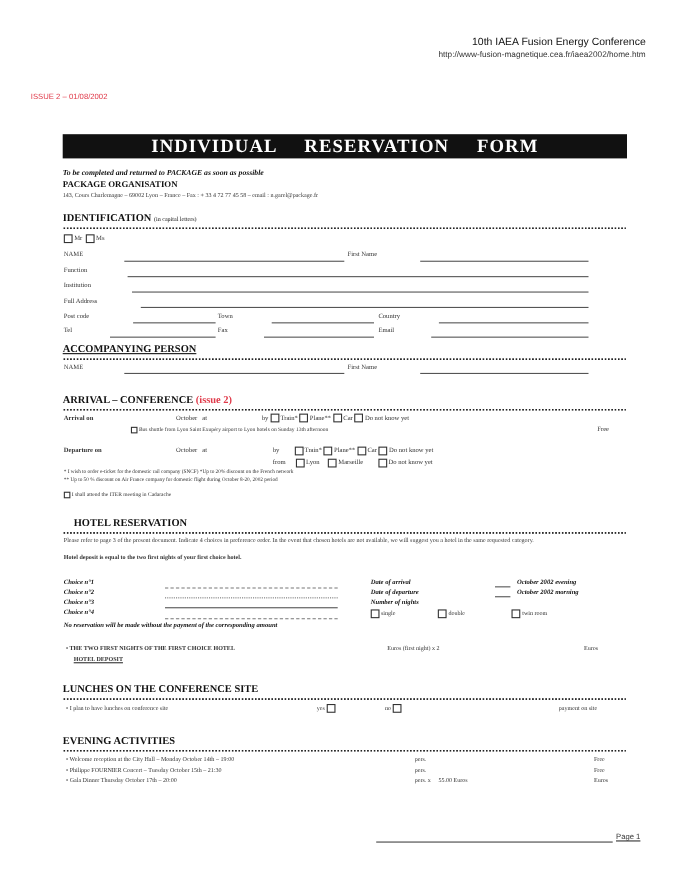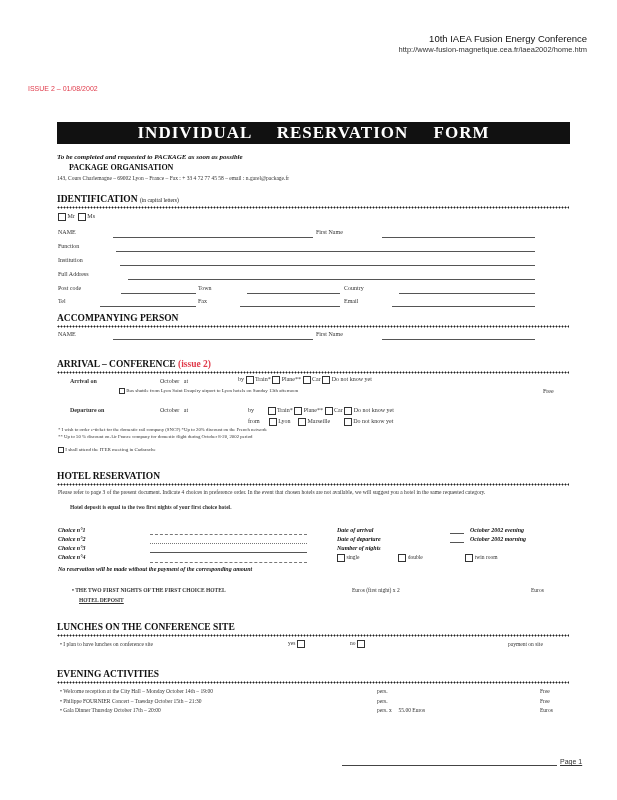--- a/index.html
+++ b/index.html
@@ -12,35 +12,35 @@
   .titlebar { left: 57px; top: 122px; width: 513px; height: 22px; background: #111; color: #fff; font-weight: bold; font-size: 17px; text-align: center; line-height: 22px; letter-spacing: 1px; word-spacing: 20px; }
   .small { font-size: 6px; color: #333; }
   .it { font-style: italic; font-weight: bold; font-size: 7px; }
   .sec { font-weight: bold; font-size: 9.5px; }
   .sec .sub { font-weight: normal; font-size: 5.5px; }
   .dots { left: 57px; width: 512px; height: 3px; background-image: radial-gradient(circle, #222 0.9px, transparent 1.1px); background-size: 3px 3px; }
   .lbl { font-size: 6px; color: #333; }
   .line { height: 0; border-bottom: 1px solid #555; }
   .cb { display: inline-block; width: 8px; height: 8px; border: 1px solid #333; vertical-align: middle; background:#fff; }
   .red { color: #e03a4a; }
-  .bold { font-weight: bold; margin-left: 12px; }
+  .bold { font-weight: bold; }
 </style>
 </head>
 <body>
 
 <div class="abs hdr">
   <div class="l">10th IAEA Fusion Energy Conference</div>
   <div class="url">http://www-fusion-magnetique.cea.fr/iaea2002/home.htm</div>
 </div>
 
 <div class="abs issue">ISSUE 2 – 01/08/2002</div>
 
 <div class="abs titlebar">INDIVIDUAL RESERVATION FORM</div>
 
-<div class="abs it" style="left:57px;top:153px;">To be completed and requested to PACKAGE as soon as possible</div>
+<div class="abs it" style="left:57px;top:153px;">To be completed and returned to PACKAGE as soon as possible</div>
 <div class="abs bold" style="left:57px;top:163px;font-size:8px;">PACKAGE ORGANISATION</div>
 <div class="abs small" style="left:57px;top:175px;font-size:5.5px;">143, Cours Charlemagne – 69002 Lyon – France – Fax : + 33 4 72 77 45 58 – email : n.garel@package.fr</div>
 
 <div class="abs sec" style="left:57px;top:194px;"><span>IDENTIFICATION</span> <span class="sub">(in capital letters)</span></div>
 <div class="abs dots" style="top:206px;"></div>
 <div class="abs lbl" style="left:58px;top:213px;">
   <span class="cb"></span> <span>Mr</span>
   &nbsp;<span class="cb"></span> <span>Ms</span>
 </div>
 <div class="abs lbl" style="left:58px;top:229px;">NAME</div>
@@ -59,21 +59,21 @@
 <div class="abs line" style="left:247px;top:293px;width:93px;"></div>
 <div class="abs lbl" style="left:344px;top:285px;">Country</div>
 <div class="abs line" style="left:399px;top:293px;width:136px;"></div>
 <div class="abs lbl" style="left:58px;top:298px;">Tel</div>
 <div class="abs line" style="left:100px;top:306px;width:96px;"></div>
 <div class="abs lbl" style="left:198px;top:298px;">Fax</div>
 <div class="abs line" style="left:240px;top:306px;width:100px;"></div>
 <div class="abs lbl" style="left:344px;top:298px;">Email</div>
 <div class="abs line" style="left:392px;top:306px;width:143px;"></div>
 
-<div class="abs sec" style="left:57px;top:313px;">ACCOMPANYING PERSON</div>
+<div class="abs sec" style="left:57px;top:313px;text-decoration:underline;">ACCOMPANYING PERSON</div>
 <div class="abs dots" style="top:325px;"></div>
 <div class="abs lbl" style="left:58px;top:331px;">NAME</div>
 <div class="abs line" style="left:113px;top:339px;width:200px;"></div>
 <div class="abs lbl" style="left:316px;top:331px;">First Name</div>
 <div class="abs line" style="left:382px;top:339px;width:153px;"></div>
 
 <div class="abs sec" style="left:57px;top:359px;"><span>ARRIVAL – CONFERENCE</span> <span class="red">(issue 2)</span></div>
 <div class="abs dots" style="top:371px;"></div>
 <div class="abs lbl bold" style="left:58px;top:378px;">Arrival on</div>
 <div class="abs lbl" style="left:160px;top:378px;"><span>October</span> &nbsp; <span>at</span></div>
@@ -97,21 +97,21 @@
   <span class="cb"></span> <span>Do not know yet</span></div>
   <div><span>from</span> &nbsp;&nbsp;&nbsp;&nbsp;
   <span class="cb"></span> <span>Lyon</span> &nbsp;&nbsp;&nbsp;
   <span class="cb"></span> <span>Marseille</span> &nbsp;&nbsp;&nbsp;&nbsp;&nbsp;&nbsp;&nbsp;
   <span class="cb"></span> <span>Do not know yet</span></div>
 </div>
 <div class="abs lbl" style="left:58px;top:427px;font-size:4.8px;">* I wish to order       e-ticket for the domestic rail company (SNCF) *Up to 20% discount on the French network</div>
 <div class="abs lbl" style="left:58px;top:434px;font-size:4.8px;">** Up to 50 % discount on Air France company for domestic flight during October 8-20, 2002 period</div>
 <div class="abs lbl" style="left:58px;top:447px;font-size:5px;"><span class="cb" style="width:6px;height:6px;"></span> <span>I shall attend the ITER meeting in Cadarache</span></div>
 
-<div class="abs sec" style="left:57px;top:471px;">HOTEL RESERVATION</div>
+<div class="abs sec" style="left:67px;top:471px;">HOTEL RESERVATION</div>
 <div class="abs dots" style="top:483px;"></div>
 <div class="abs lbl" style="left:58px;top:489px;width:500px;font-size:5.5px;line-height:7px;">Please refer to page 3 of the present document. Indicate 4 choices in preference order. In the event that chosen hotels are not available, we will suggest you a hotel in the same requested category.</div>
 <div class="abs lbl bold" style="left:58px;top:504px;font-size:5.5px;">Hotel deposit is equal to the two first nights of your first choice hotel.</div>
 
 <div class="abs it" style="left:58px;top:526px;font-size:6px;line-height:9px;">
   <div>Choice n°1</div>
     <div>Choice n°2</div>
     <div>Choice n°3</div>
     <div>Choice n°4</div>
 </div>

